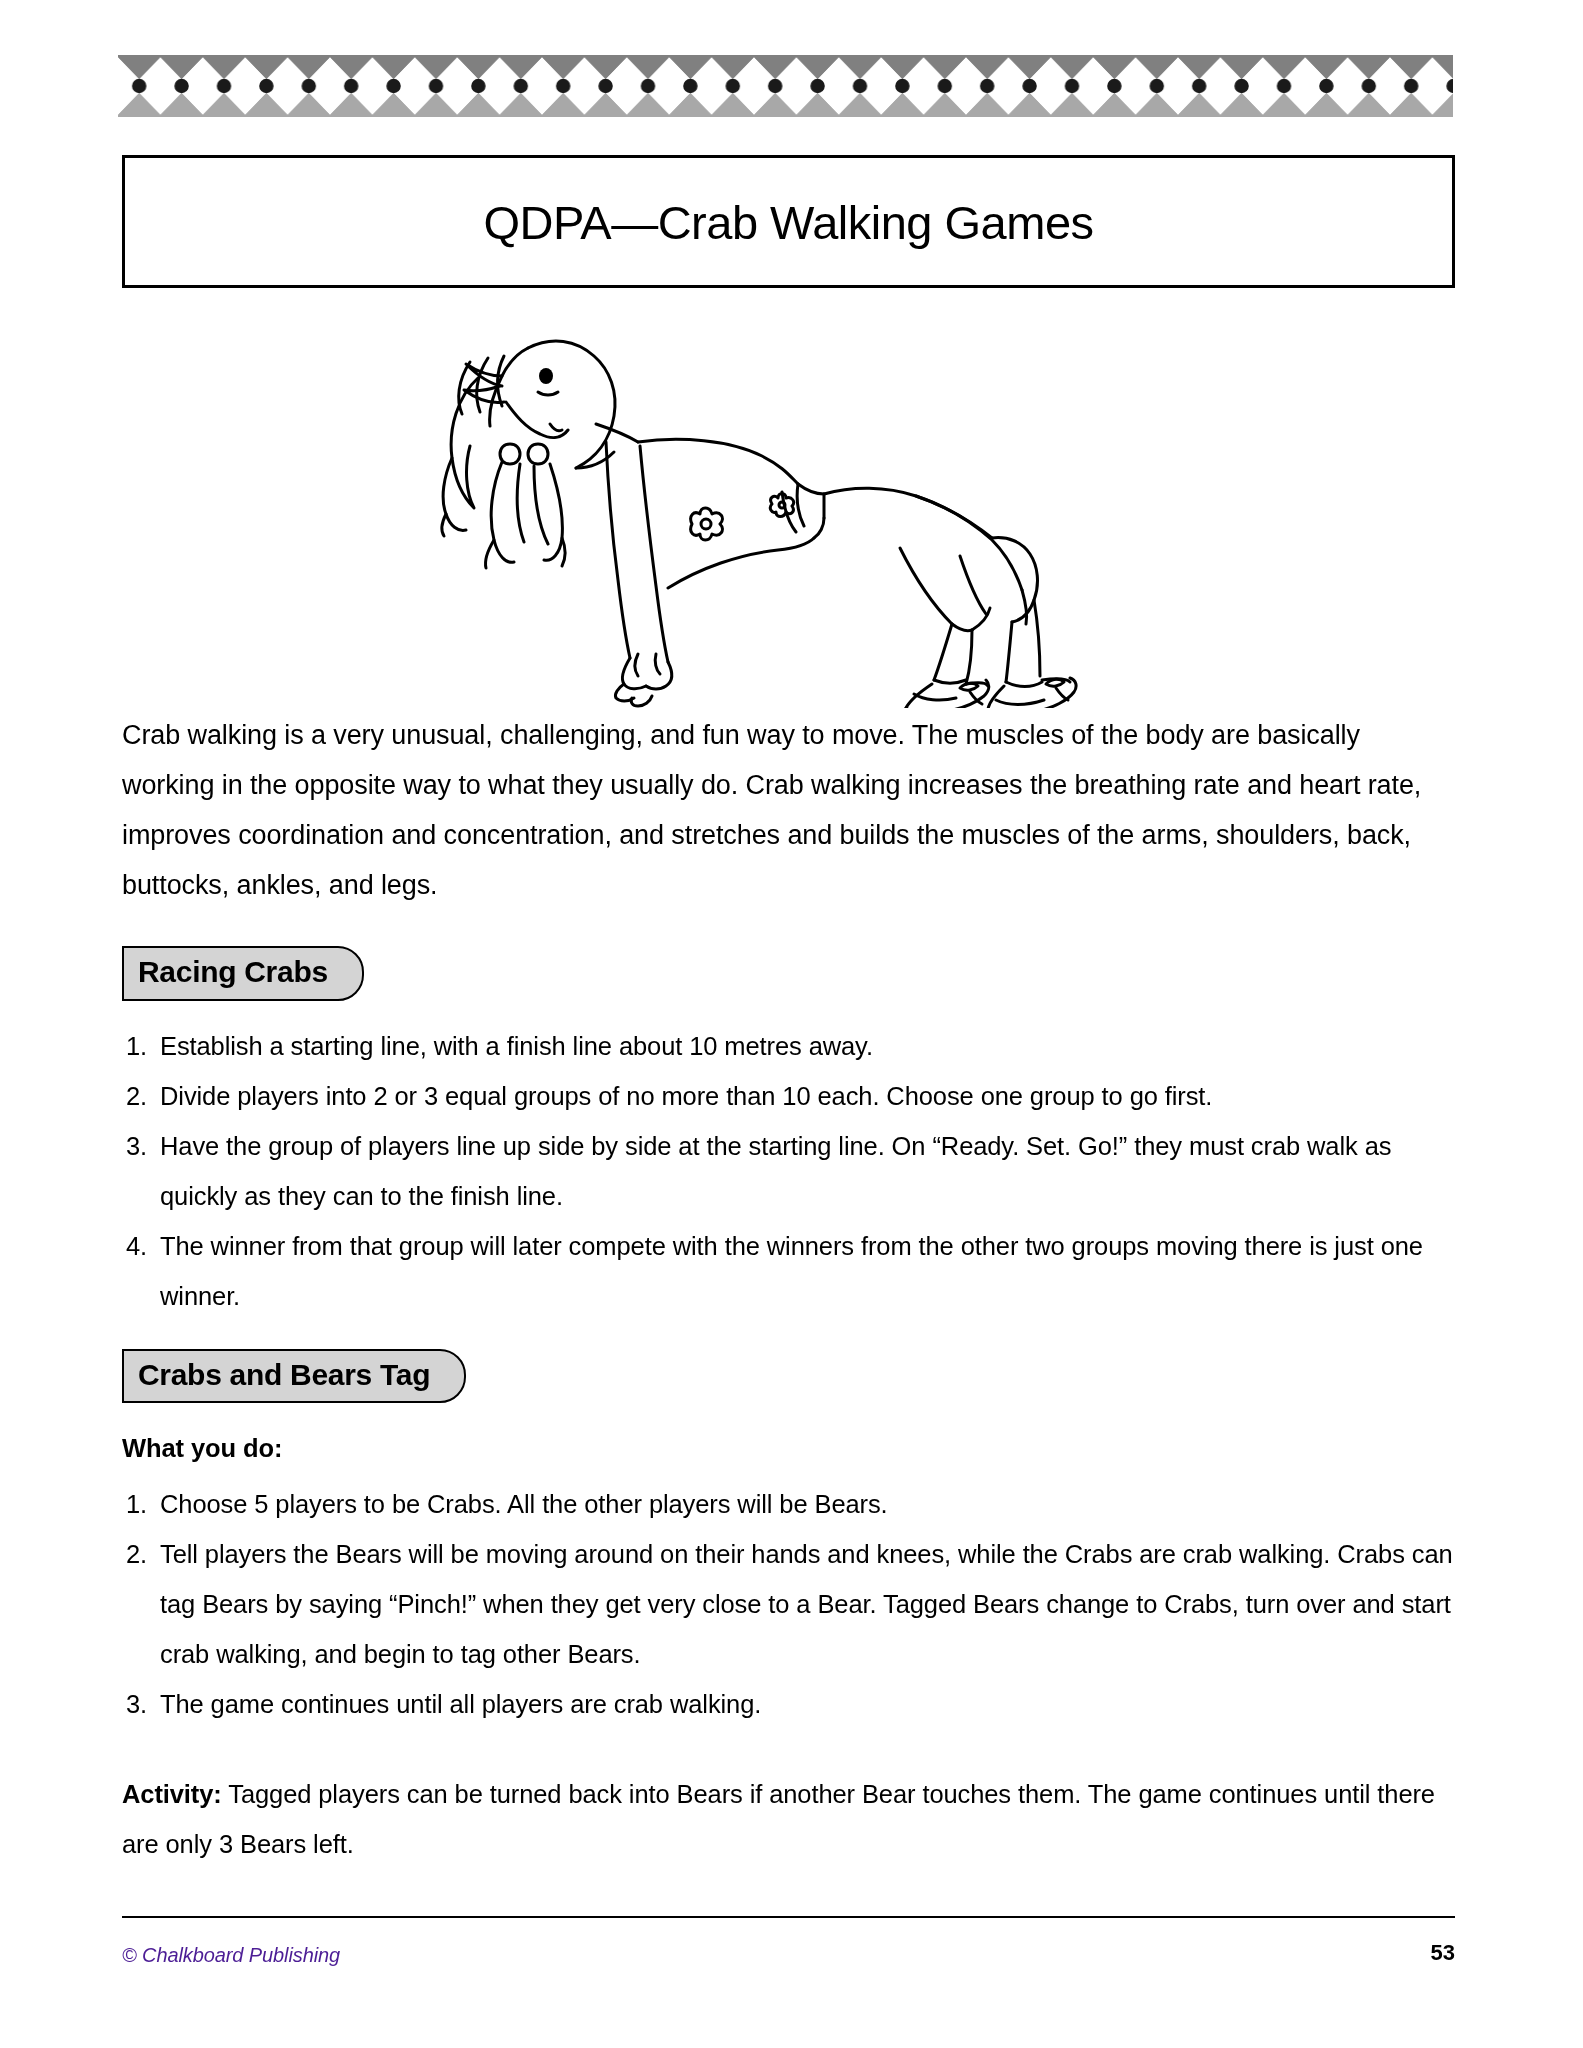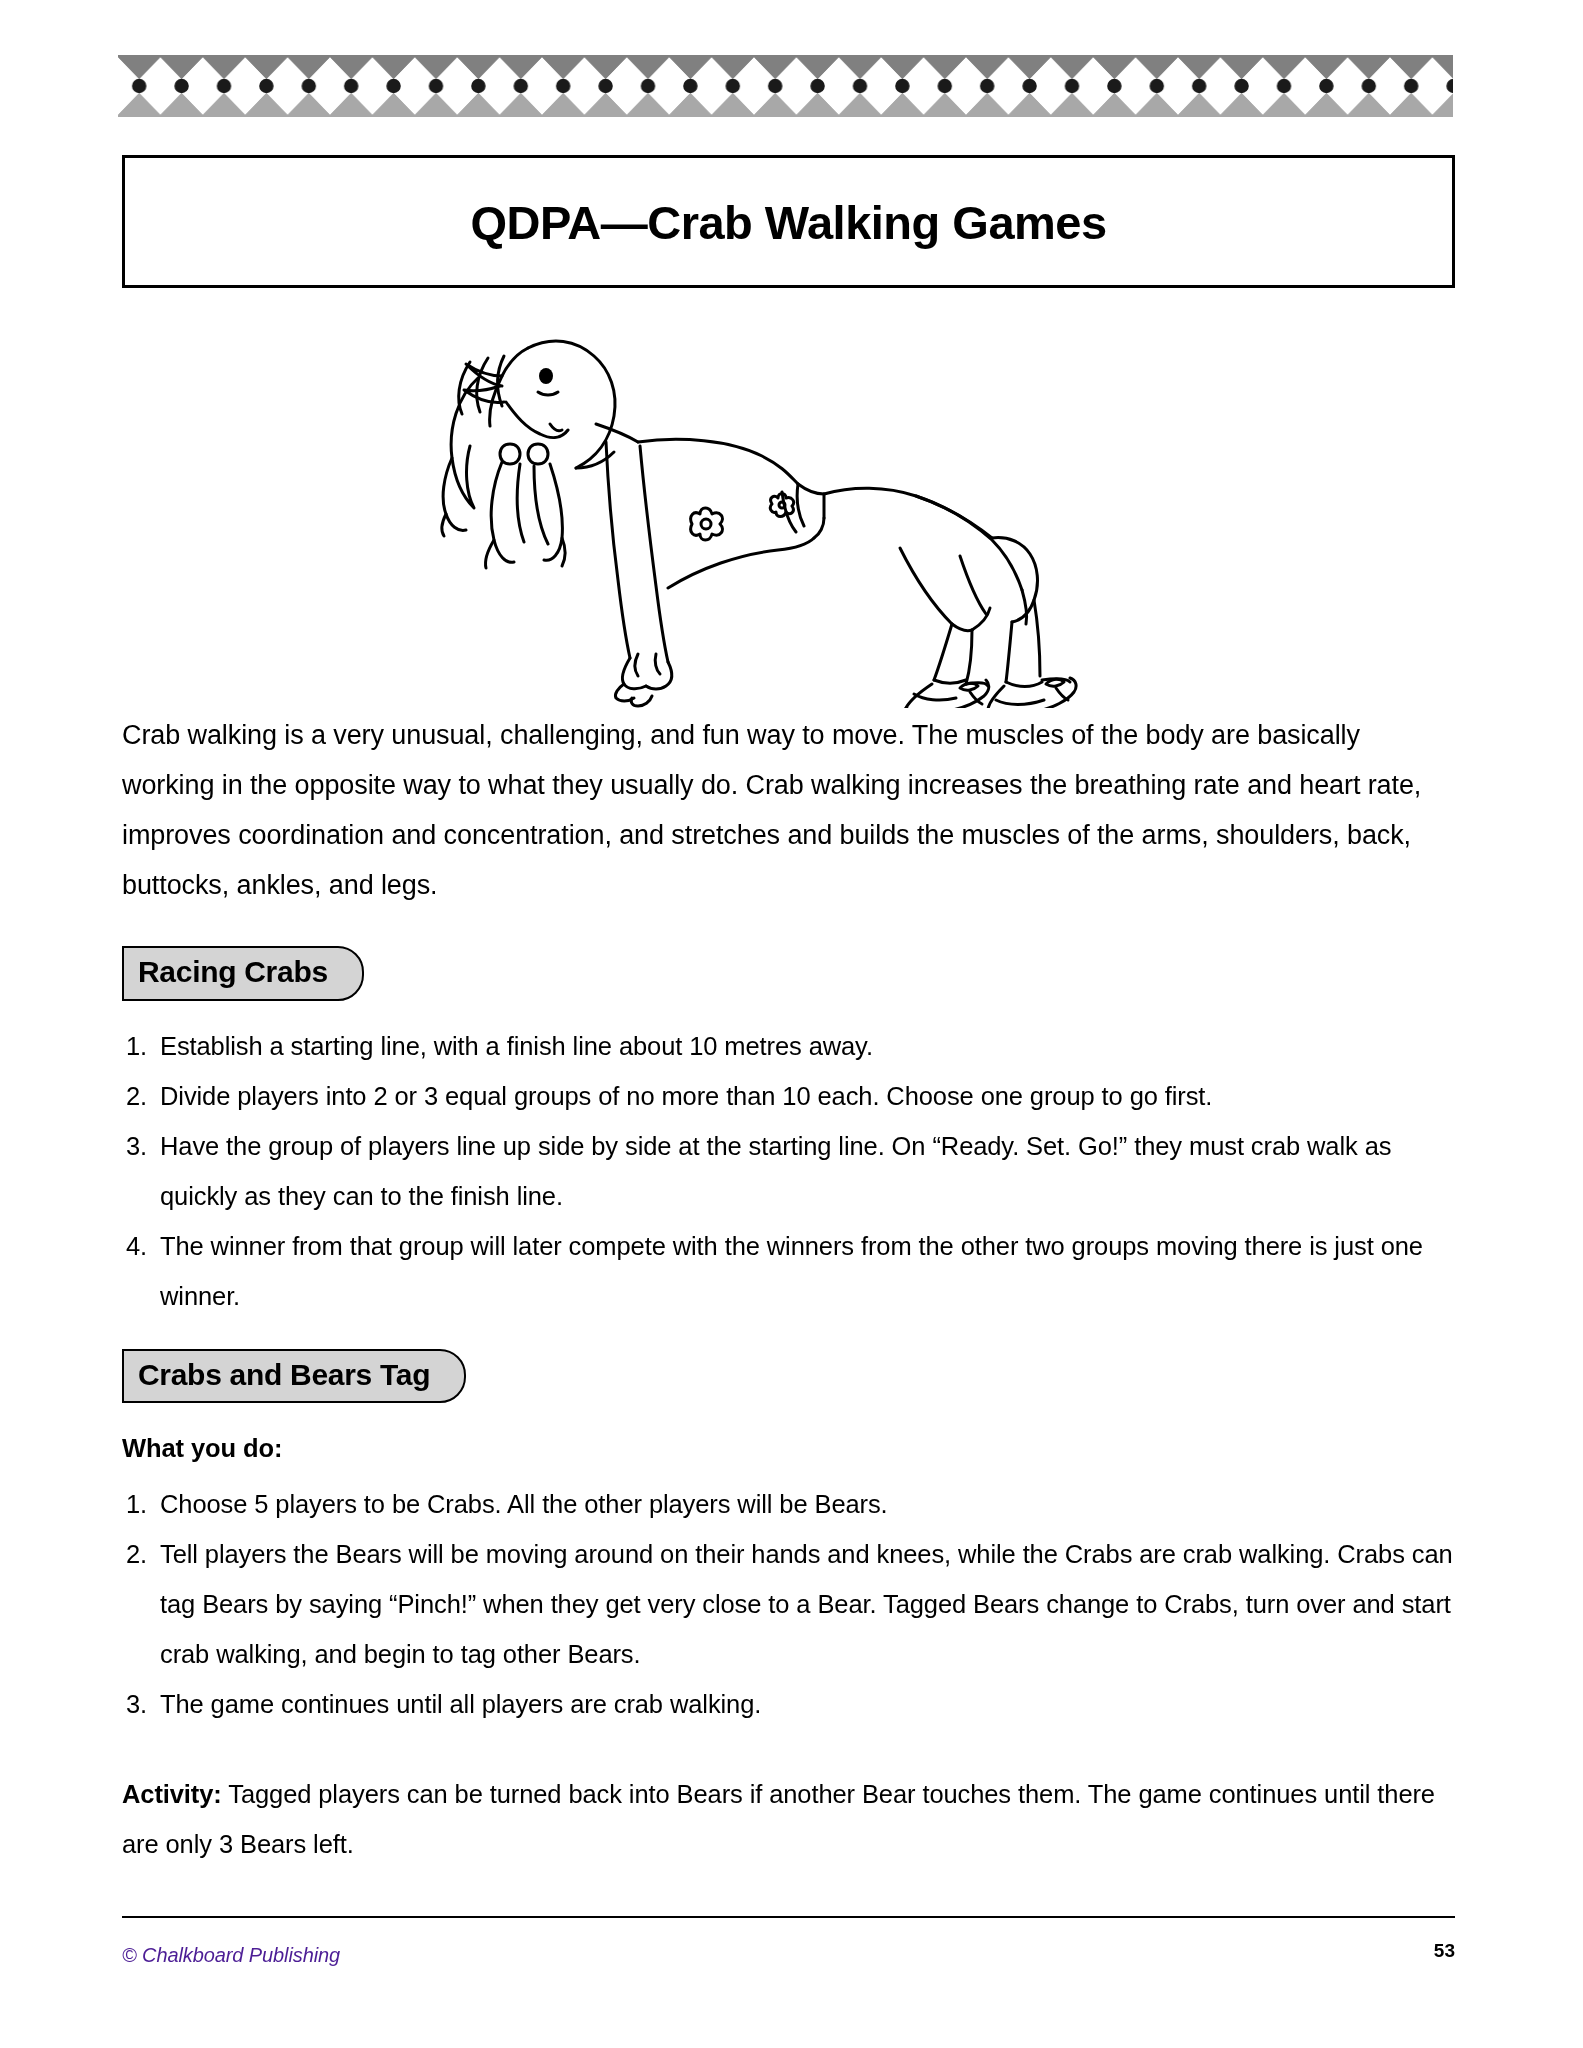--- a/index.html
+++ b/index.html
@@ -40,21 +40,21 @@
     border: 3px solid #000000;
     box-sizing: border-box;
     display: flex;
     flex-direction: column;
     align-items: center;
     justify-content: center;
     background: #ffffff;
   }
   .title-main {
     font-size: 47px;
-    font-weight: bold;
+    font-weight: normal;
     letter-spacing: -0.5px;
     line-height: 1.05;
     text-align: center;
     margin: 11px 0 8px 0;
   }
   .title-sub {
     font-size: 29px;
     font-weight: bold;
     text-align: center;
     margin: 0;
@@ -160,21 +160,21 @@
     font-style: italic;
     color: #4c1d95;
     letter-spacing: -0.1px;
   }
   .footer-right {
     position: absolute;
     left: 1380px;
     top: 1940px;
     width: 75px;
     text-align: right;
-    font-size: 19px;
+    font-size: 22px;
     font-weight: bold;
   }
 </style>
 </head>
 <body>
 
 <div class="page">
 
   <div class="deco-border">
     <svg viewBox="0 0 1335 62" preserveAspectRatio="none" xmlns="http://www.w3.org/2000/svg">

